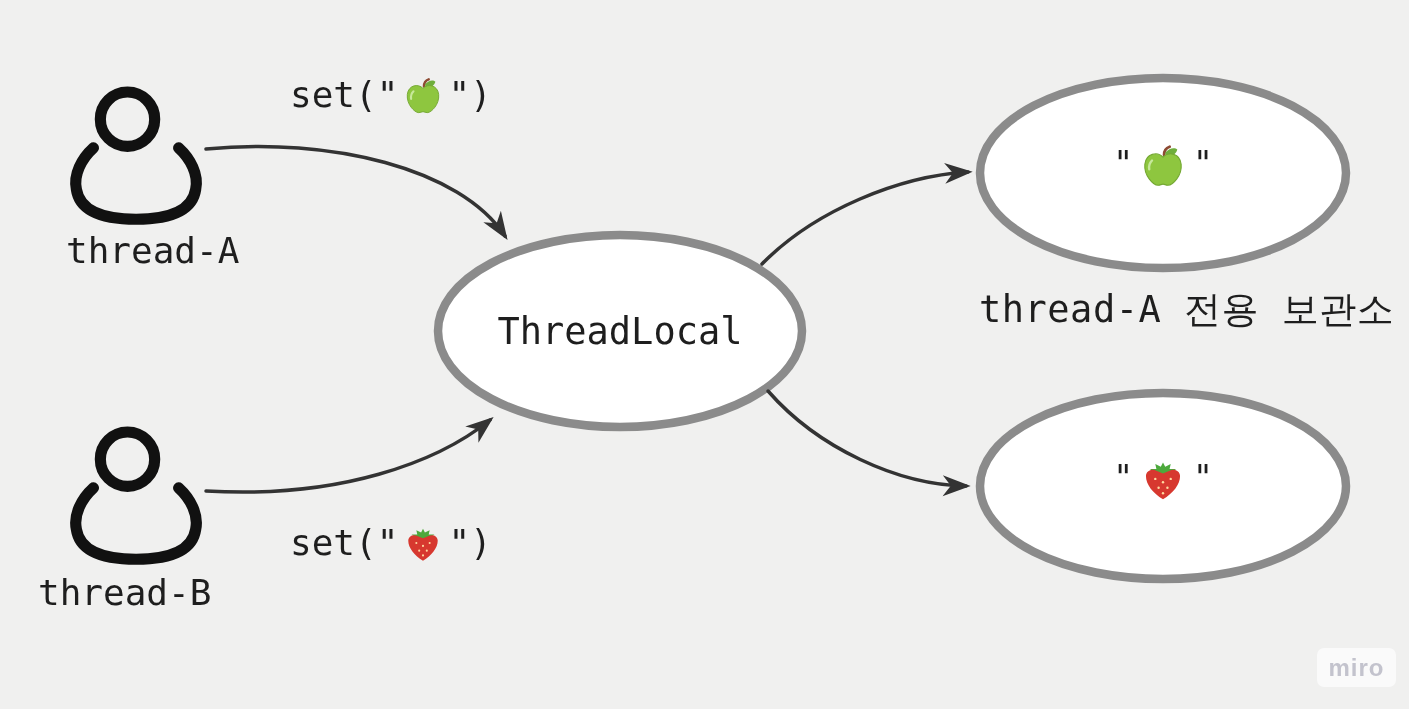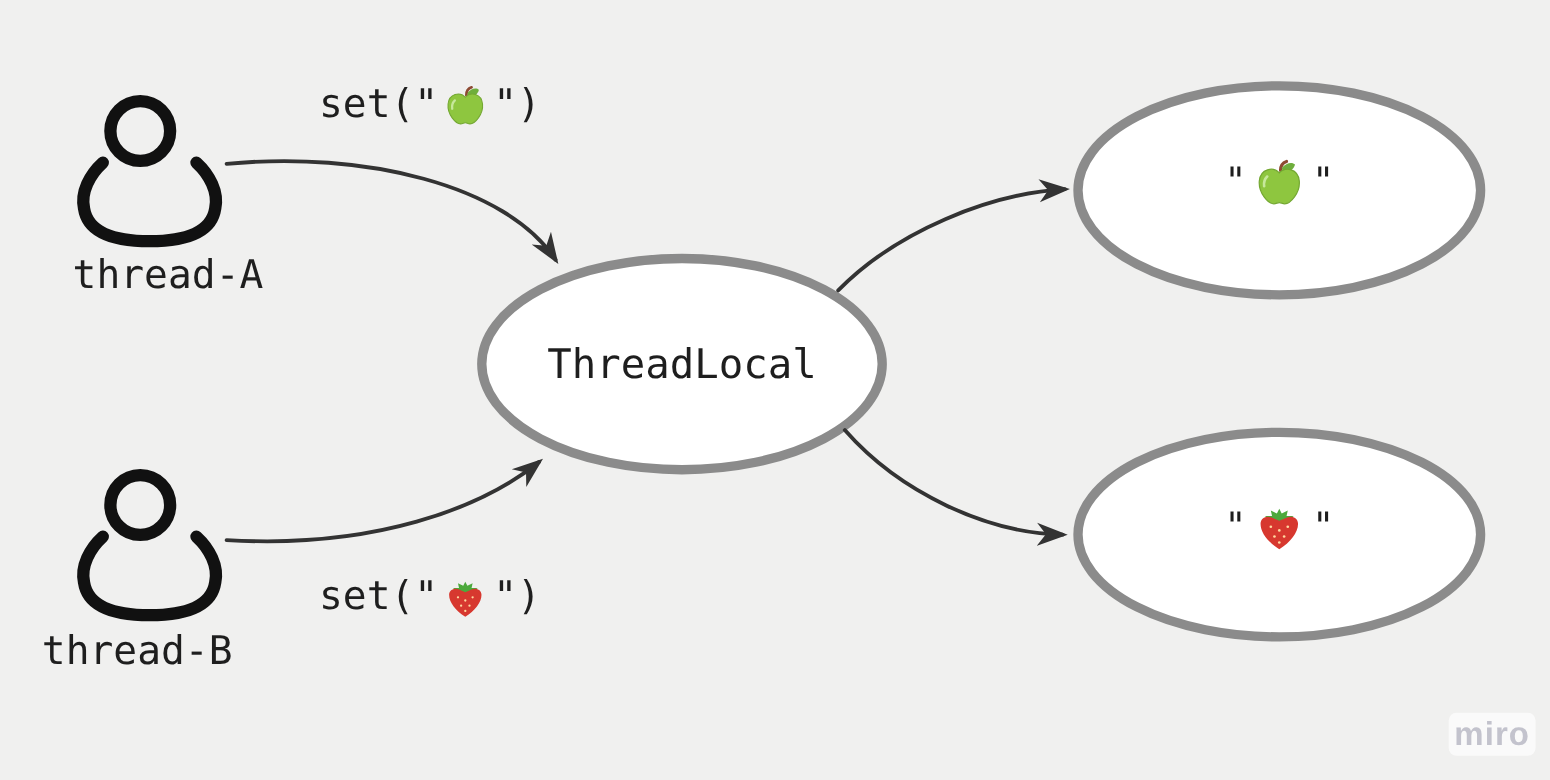--- a/index.html
+++ b/index.html
@@ -65,21 +65,21 @@
     left: 1317px;
     top: 648px;
     width: 79px;
     height: 39px;
     background: rgba(251, 251, 252, 0.85);
     border-radius: 7px;
     display: flex;
     align-items: center;
     justify-content: center;
     font-family: "Liberation Sans", sans-serif;
-    font-size: 30px;
+    font-size: 24px;
     font-weight: 600;
     letter-spacing: 1px;
     color: #c3c3cd;
   }
 </style>
 </head>
 <body>
 
 <div class="canvas">
 
@@ -165,16 +165,17 @@
       <circle cx="27" cy="19" r="1.1" fill="#ffd9a0"></circle>
       <circle cx="16" cy="27" r="1.1" fill="#ffd9a0"></circle>
       <circle cx="24" cy="27" r="1.1" fill="#ffd9a0"></circle>
       <circle cx="20" cy="32" r="1.1" fill="#ffd9a0"></circle>
     </svg>
     <span>"</span>
   </div>
 
   <div class="center-label" style="left:438px; top:235px; width:364px; height:192px;">ThreadLocal</div>
 
+  <div class="txt caption" style="left:979px; top:290px;">thread-A 전용 보관소</div>
 
   <div class="watermark">miro</div>
 
 </div>
 
 </body></html>

